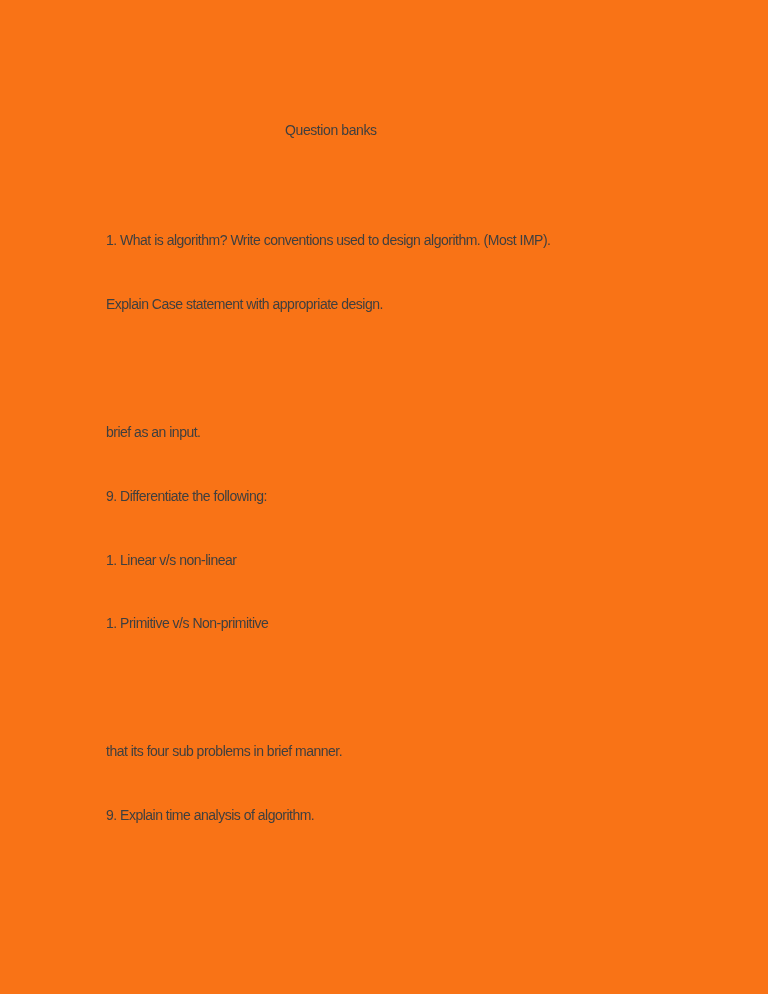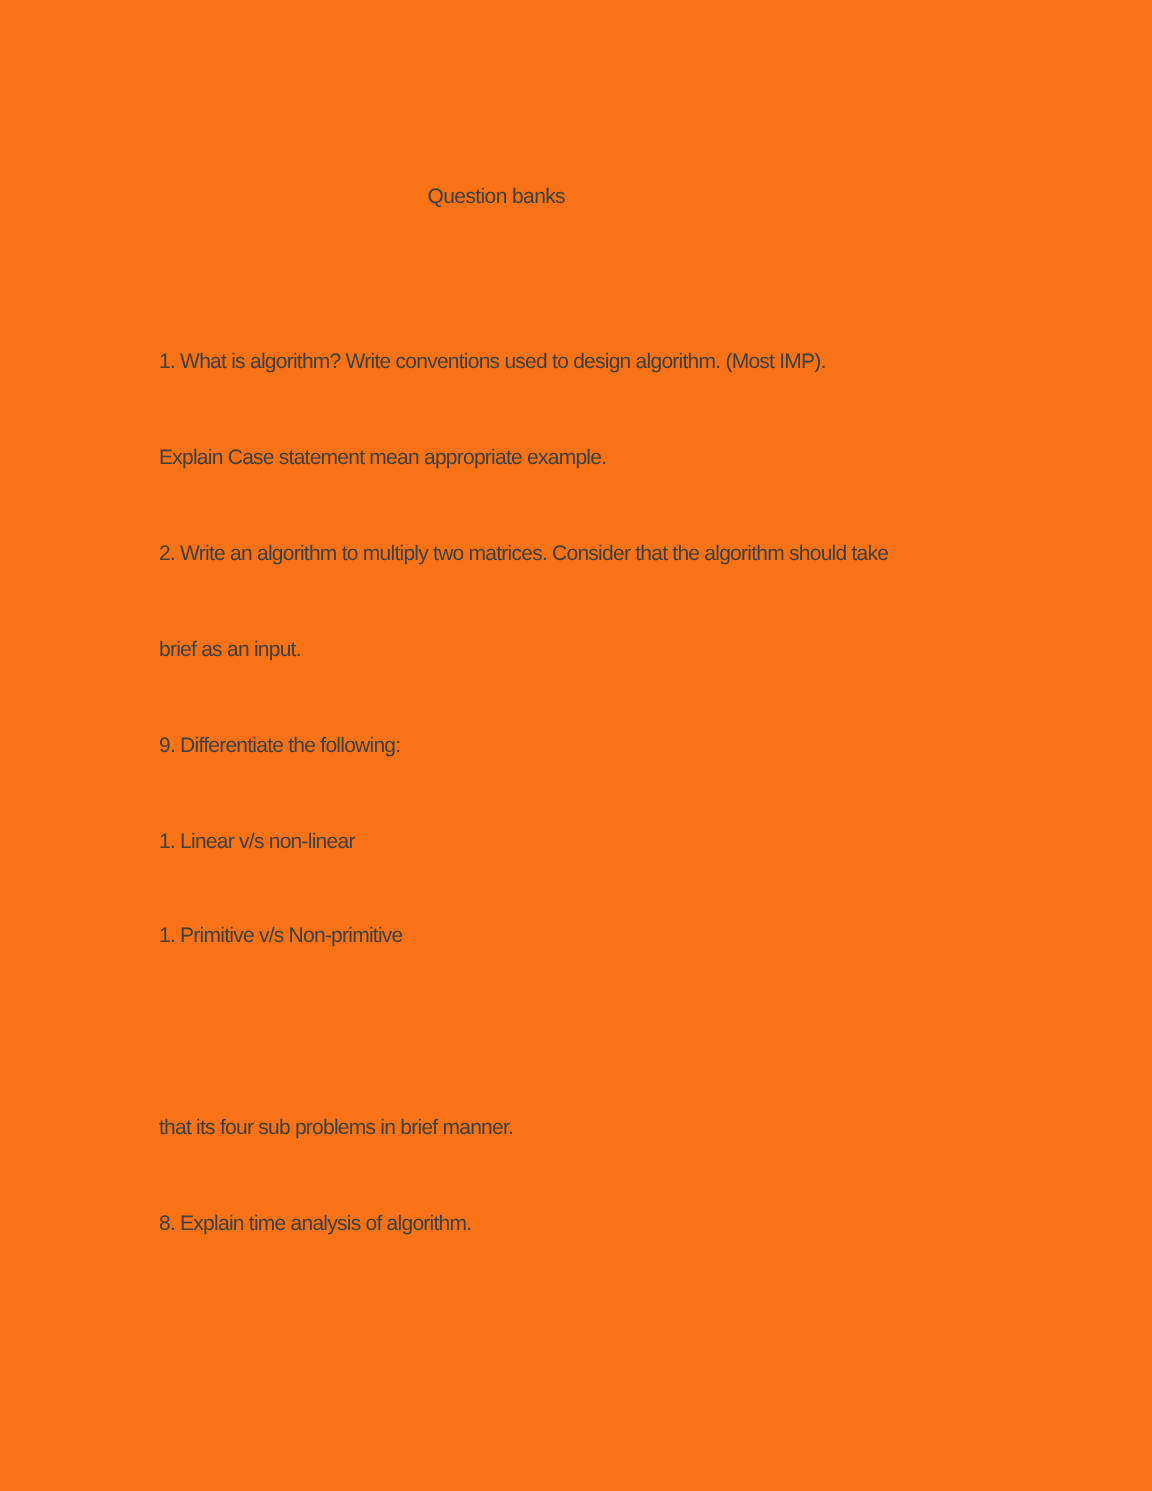--- a/index.html
+++ b/index.html
@@ -36,21 +36,20 @@
     margin: 15px;
   }
 </style>
 </head>
 <body>
 
 <div class="page">
   <p class="doc-title">Question banks</p>
 
   <p class="doc-line" style="top:216px">1. What is algorithm? Write conventions used to design algorithm. (Most IMP).</p>
-  <p class="doc-line" style="top:280px">Explain Case statement mean appropriate example.</p>
-  <p class="doc-line" style="top:344px">2. Write an algorithm to multiply two matrices. Consider that the algorithm should take</p>
+  <p class="doc-line" style="top:280px">Explain Case statement with appropriate design.</p>
   <p class="doc-line" style="top:408px">brief as an input.</p>
   <p class="doc-line" style="top:472px">9. Differentiate the following:</p>
   <p class="doc-line" style="top:536px">1. Linear v/s non-linear</p>
   <p class="doc-line" style="top:599px">1. Primitive v/s Non-primitive</p>
   <p class="doc-line" style="top:727px">that its four sub problems in brief manner.</p>
-  <p class="doc-line" style="top:791px">8. Explain time analysis of algorithm.</p>
+  <p class="doc-line" style="top:791px">9. Explain time analysis of algorithm.</p>
 </div>
 
 </body></html>

